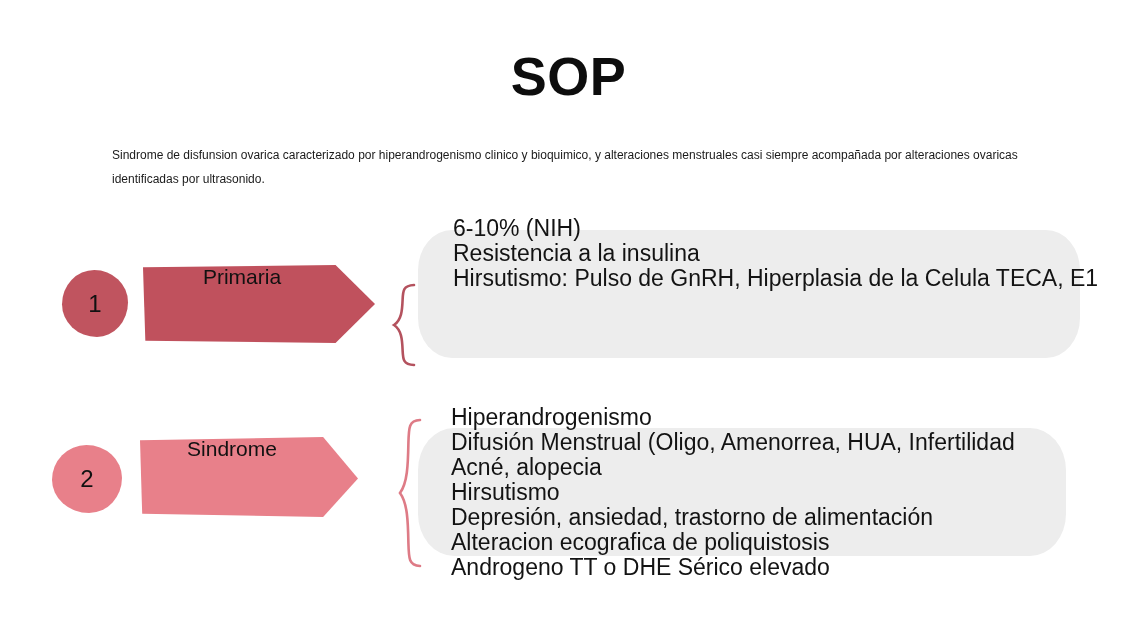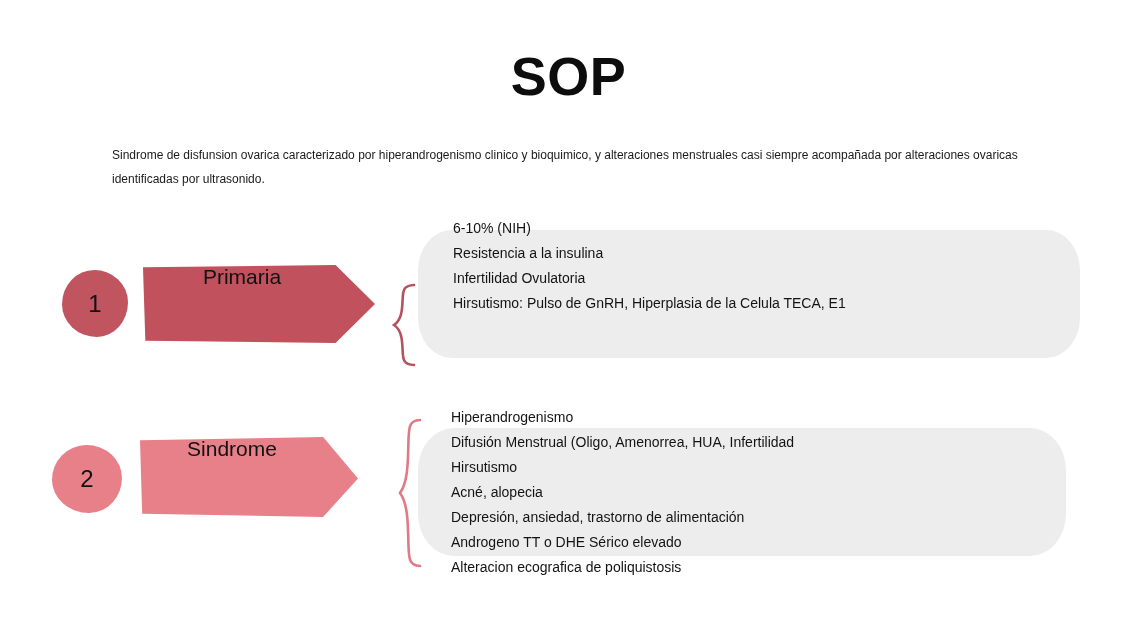--- a/index.html
+++ b/index.html
@@ -121,21 +121,21 @@
   #panel-2 {
     left: 418px; top: 23px;
     width: 648px; height: 128px;
     border-radius: 36px 36px 36px 36px / 42px 42px 42px 42px;
   }
 
   
   .detail-list {
     position: absolute;
     z-index: 3;
-    font-size: 14px;
+    font-size: 23px;
     line-height: 25px;
     color: #131313;
     white-space: nowrap;
   }
   #list-1 { left: 453px; top: 6px; }
   #list-2 { left: 451px; top: 0px; }
   .detail-list .detail-line { display: block; }
 </style>
 </head>
 <body>
@@ -159,21 +159,20 @@
     <svg width="30" height="86" viewBox="0 0 30 86" fill="none" aria-hidden="true">
       <path d="M24 3 C13 3.5 13 9 12.6 18 C12.2 28 11.6 38 4 43 C11.6 48 12.2 58 12.6 68 C13 77 13 82.5 24 83" stroke="#b4525e" stroke-width="2.6" stroke-linecap="round" fill="none"></path>
     </svg>
   </div>
 
   <div class="panel" id="panel-1"></div>
 
   <div class="detail-list" id="list-1">
     <span class="detail-line">6-10% (NIH)</span>
     <span class="detail-line">Resistencia a la insulina</span>
-    <span class="detail-line">Infertilidad Ovulatoria</span>
     <span class="detail-line">Hirsutismo: Pulso de GnRH, Hiperplasia de la Celula TECA, E1</span>
   </div>
 
 </div>
 
 <div class="row" id="row-clinica">
 
   <div class="badge" id="badge-2">
     <span>2</span>
   </div>
@@ -187,20 +186,20 @@
     <svg width="30" height="152" viewBox="0 0 30 152" fill="none" aria-hidden="true">
       <path d="M24 3 C13 3.5 12.8 10 12.4 26 C12 48 11.4 66 4 76 C11.4 86 12 104 12.4 126 C12.8 142 13 148.5 24 149" stroke="#de7b86" stroke-width="2.6" stroke-linecap="round" fill="none"></path>
     </svg>
   </div>
 
   <div class="panel" id="panel-2"></div>
 
   <div class="detail-list" id="list-2">
     <span class="detail-line">Hiperandrogenismo</span>
     <span class="detail-line">Difusión Menstrual (Oligo, Amenorrea, HUA, Infertilidad</span>
+    <span class="detail-line">Acné, alopecia</span>
     <span class="detail-line">Hirsutismo</span>
-    <span class="detail-line">Acné, alopecia</span>
     <span class="detail-line">Depresión, ansiedad, trastorno de alimentación</span>
+    <span class="detail-line">Alteracion ecografica de poliquistosis</span>
     <span class="detail-line">Androgeno TT o DHE Sérico elevado</span>
-    <span class="detail-line">Alteracion ecografica de poliquistosis</span>
   </div>
 
 </div>
 
 </body></html>

